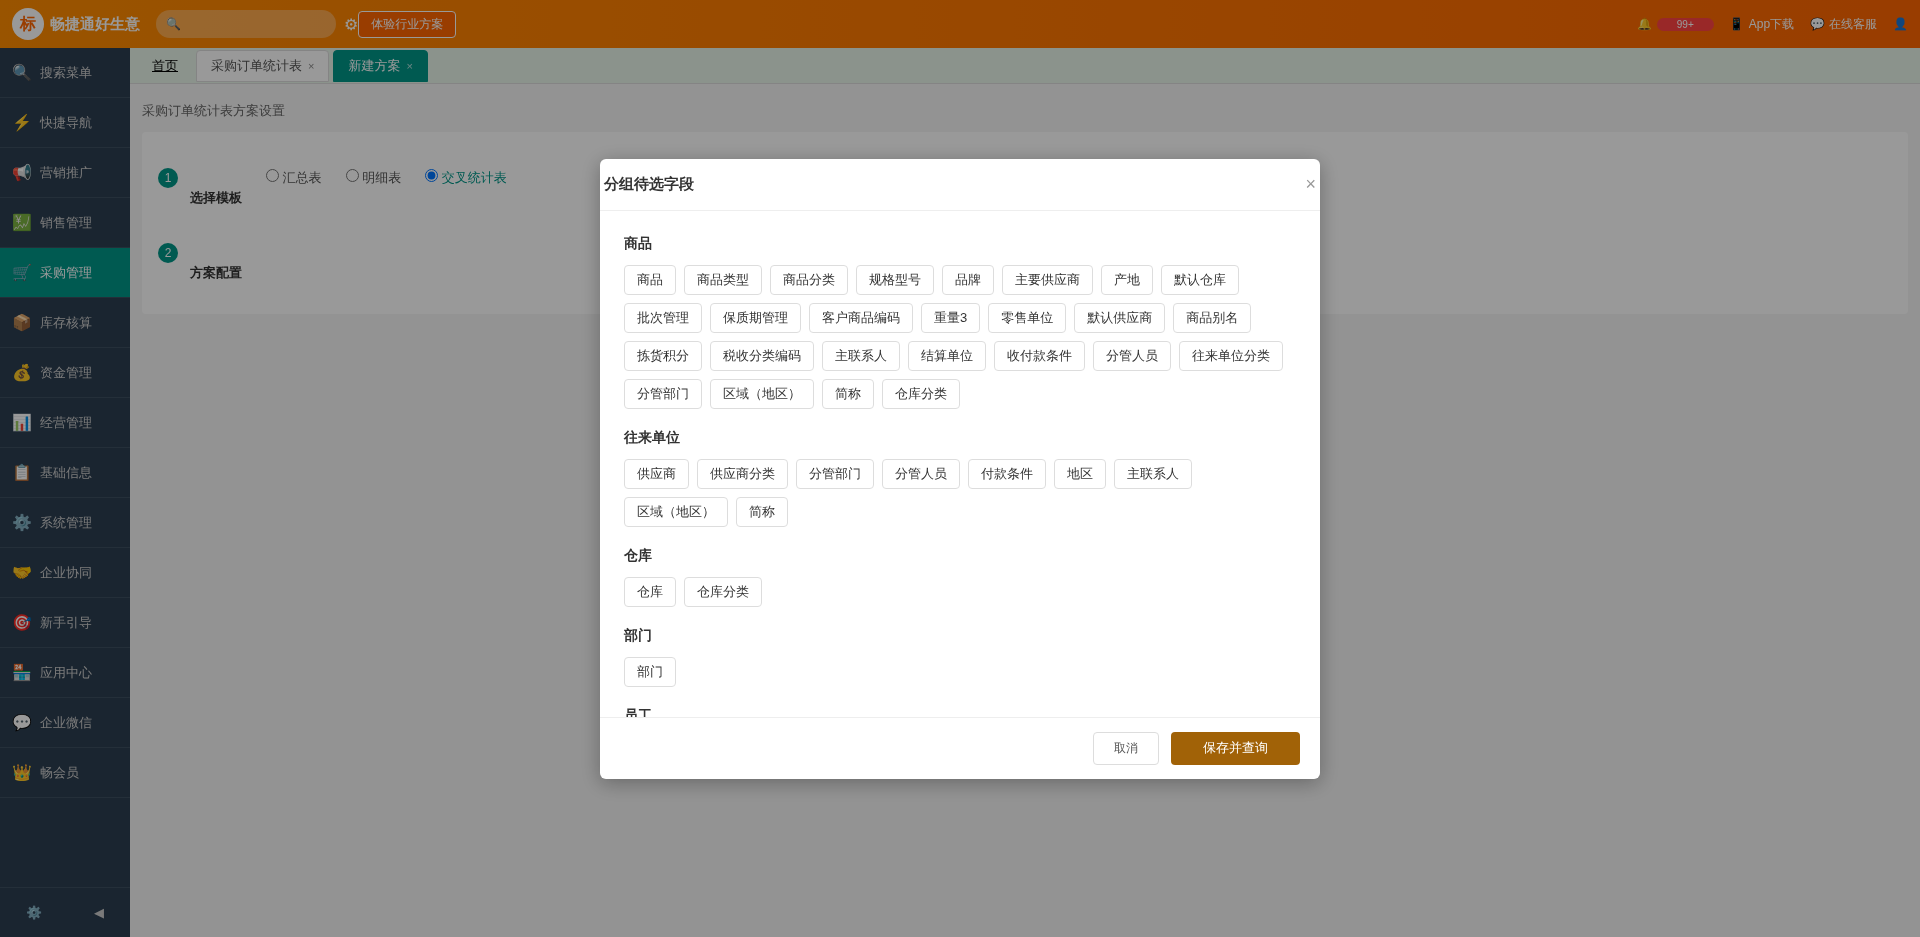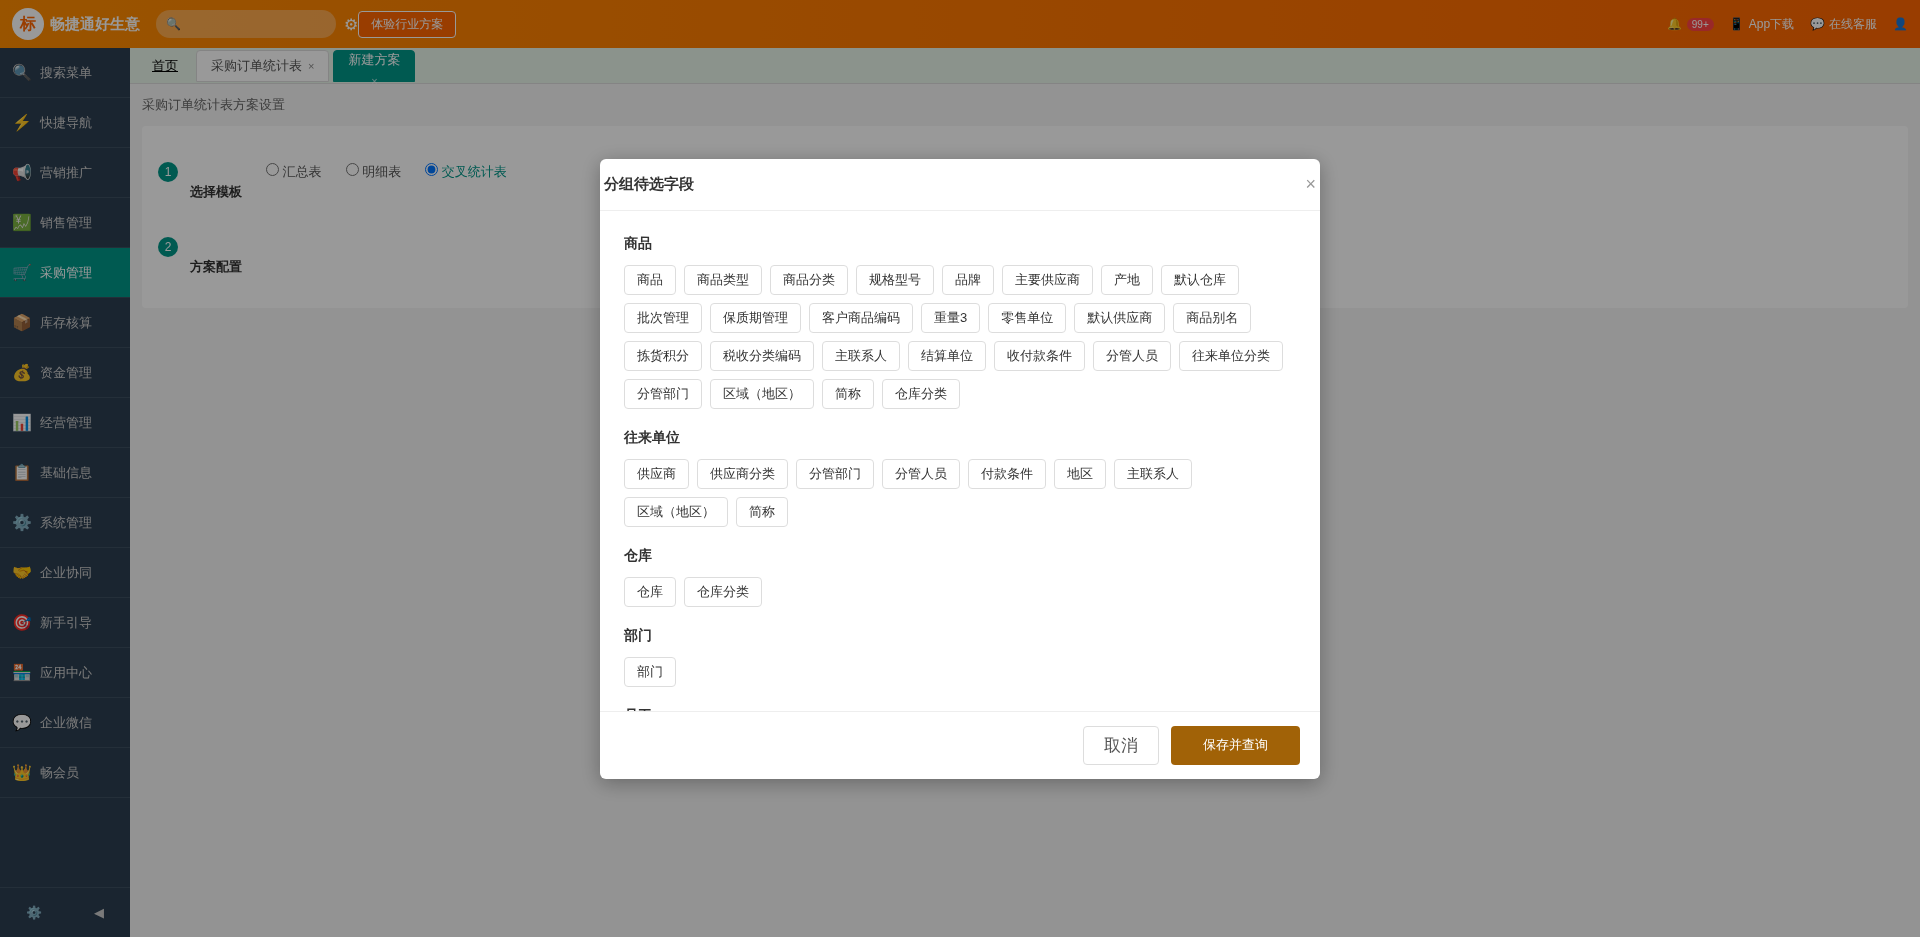--- a/index.html
+++ b/index.html
@@ -56,21 +56,21 @@
     .top-bar-right-item {
       display: flex;
       align-items: center;
       gap: 4px;
       cursor: pointer;
     }
     .badge {
       background: #ff4444;
       color: white;
       border-radius: 10px;
-      padding: 1px 5px;
+      padding: 1px 20px;
       font-size: 10px;
       min-width: 18px;
       text-align: center;
     }
     .btn-experience {
       background: #ff6600;
       border: 1px solid white;
       color: white;
       padding: 4px 12px;
       border-radius: 4px;
@@ -102,21 +102,20 @@
       color: #555;
       background: white;
       border-radius: 4px 4px 0 0;
       margin-right: 4px;
       border: 1px solid #ddd;
     }
     .tab-item.active {
       background: #009688;
       color: white;
       border-color: #009688;
-      flex-direction: column;
     }
     .tab-item-home {
       background: transparent;
       border: none;
       color: #000000;
       text-decoration: underline;
     }
     .tab-close { font-size: 11px; opacity: 0.7; }
 
     
@@ -165,20 +164,21 @@
       background: #f5f5f5;
       overflow: auto;
       padding: 12px;
     }
 
     
     .page-header {
       font-size: 13px;
       color: #666;
       margin-bottom: 12px;
+      margin-top: 6px;
     }
 
     .setup-card {
       background: white;
       border-radius: 4px;
       padding: 16px;
     }
 
     .step-row {
       display: flex;
@@ -268,21 +268,21 @@
       background: white;
       white-space: nowrap;
     }
     .btn-cancel {
       padding: 7px 20px;
       border: 1px solid #ddd;
       border-radius: 4px;
       background: white;
       color: #555;
       cursor: pointer;
-      font-size: 17px;
+      font-size: 12px;
     }
     .btn-primary {
       padding: 7px 32px;
       border: none;
       border-radius: 4px;
       background: #a16207;
       color: white;
       cursor: pointer;
       font-size: 13px;
     }

